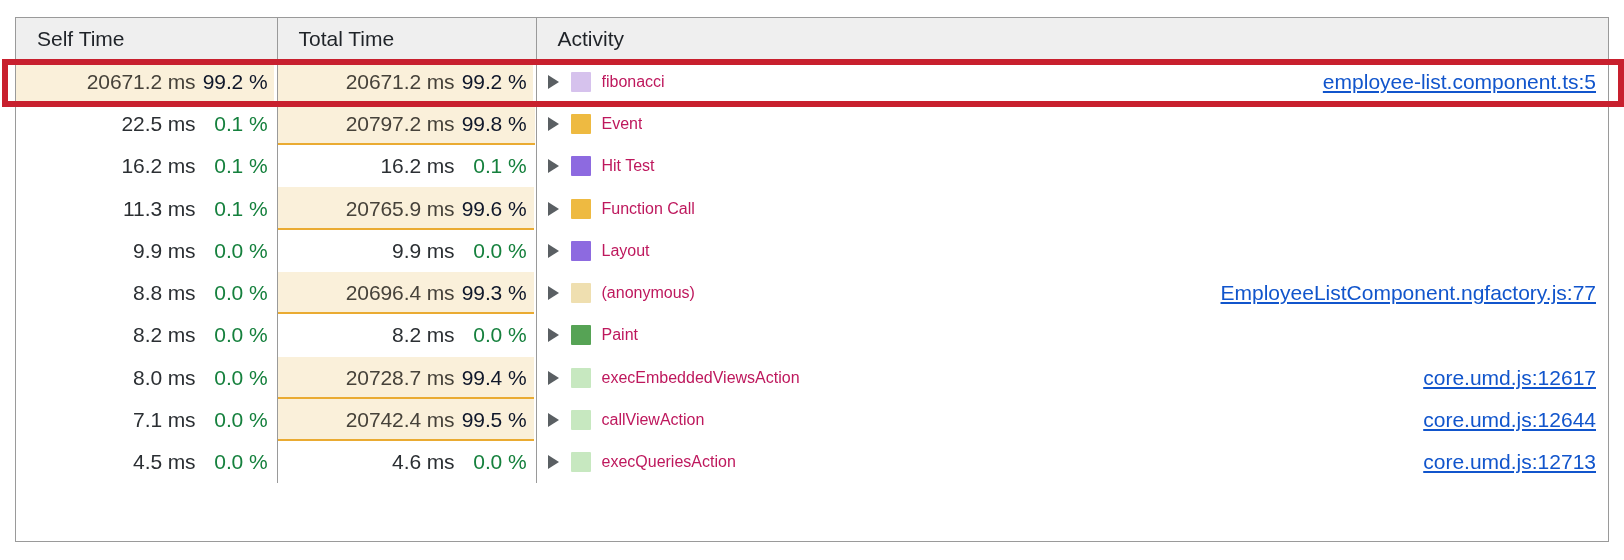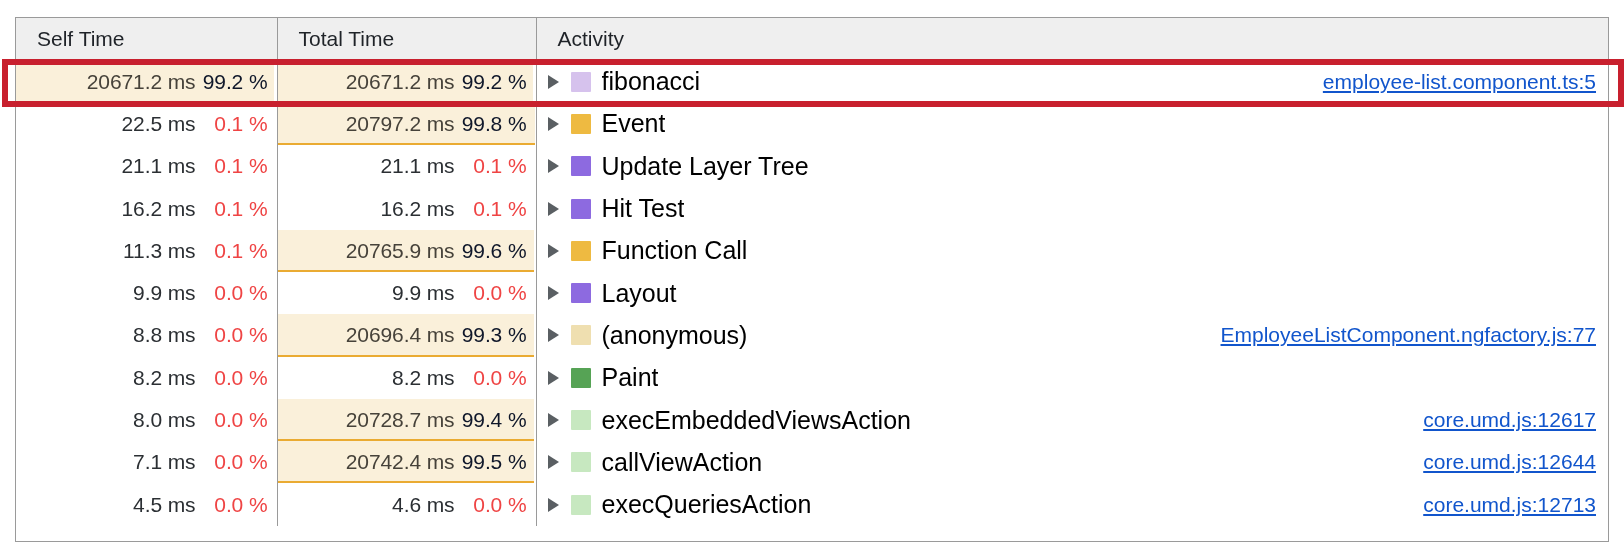--- a/index.html
+++ b/index.html
@@ -89,21 +89,21 @@
     justify-content: flex-end;
     padding-right: 9px;
     white-space: nowrap;
   }
   .ms {
     color: #2b2f33;
     font-size: 21px;
     letter-spacing: -0.1px;
   }
   .pct {
-    color: #ef4444;
+    color: #15803d;
     font-size: 21px;
     display: inline-block;
     width: 72px;
     text-align: right;
     letter-spacing: -0.1px;
   }
   .numcell.highlighted .ms { color: #46423a; }
   .numcell.highlighted .pct { color: #0f172a; }
 
   
@@ -123,22 +123,22 @@
     flex: 0 0 auto;
     cursor: pointer;
   }
   .swatch {
     width: 20px; height: 20px;
     flex: 0 0 auto;
     margin-right: 11px;
     border-radius: 1px;
   }
   .actname {
-    color: #000000;
-    font-size: 25px;
+    color: #be185d;
+    font-size: 16px;
     white-space: nowrap;
     overflow: hidden;
     text-overflow: ellipsis;
     flex: 0 0 auto;
   }
   .spacer { flex: 1 1 auto; }
   .srclink {
     color: #1155cc;
     font-size: 21px;
     text-decoration: underline;
@@ -238,46 +238,20 @@
                 <div class="swatch" style="background: rgb(238, 186, 65);"></div>
                 <span class="actname">Event</span>
                 <span class="spacer"></span>
               </div>
             </td>
           </tr>
           <tr>
             <td>
               <div class="numcell">
                 <div class="numtext">
-                  <span class="ms">21.1 ms</span>
-                  <span class="pct">0.1 %</span>
-                </div>
-              </div>
-            </td>
-            <td>
-              <div class="numcell">
-                <div class="numtext">
-                  <span class="ms">21.1 ms</span>
-                  <span class="pct">0.1 %</span>
-                </div>
-              </div>
-            </td>
-            <td>
-              <div class="actcell">
-                <div class="disclosure"></div>
-                <div class="swatch" style="background: rgb(141, 106, 224);"></div>
-                <span class="actname">Update Layer Tree</span>
-                <span class="spacer"></span>
-              </div>
-            </td>
-          </tr>
-          <tr>
-            <td>
-              <div class="numcell">
-                <div class="numtext">
                   <span class="ms">16.2 ms</span>
                   <span class="pct">0.1 %</span>
                 </div>
               </div>
             </td>
             <td>
               <div class="numcell">
                 <div class="numtext">
                   <span class="ms">16.2 ms</span>
                   <span class="pct">0.1 %</span>

